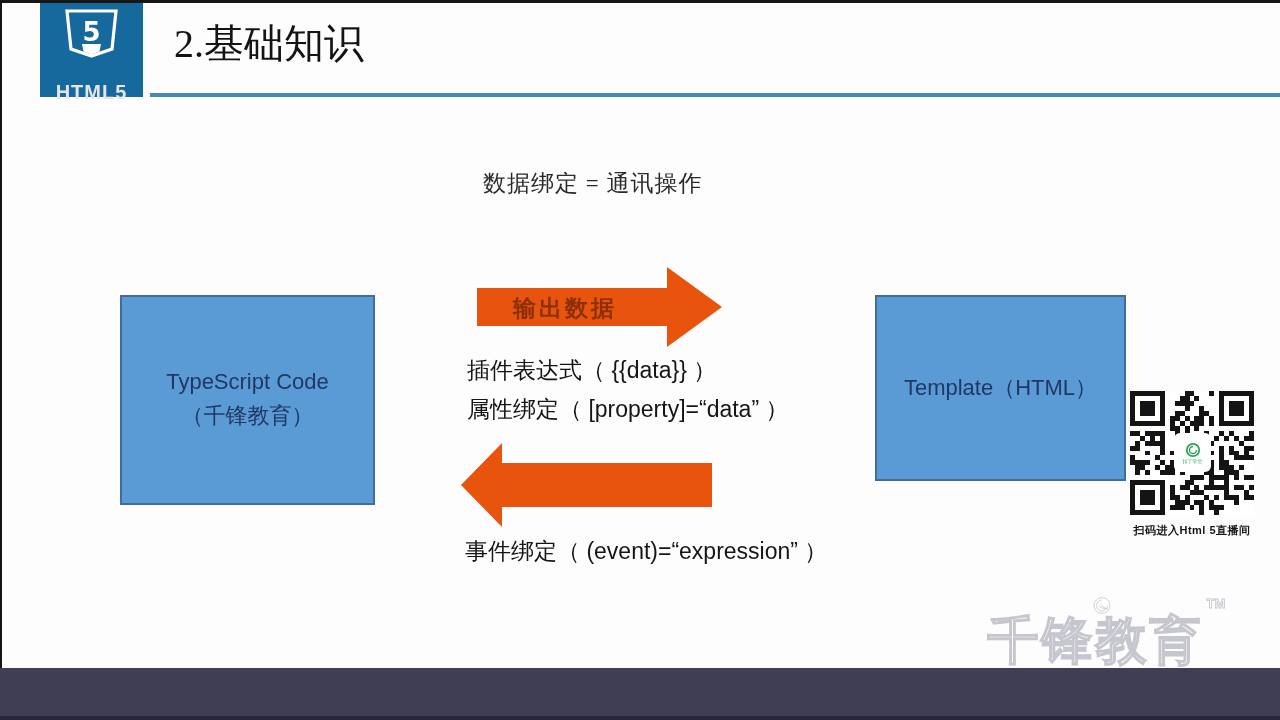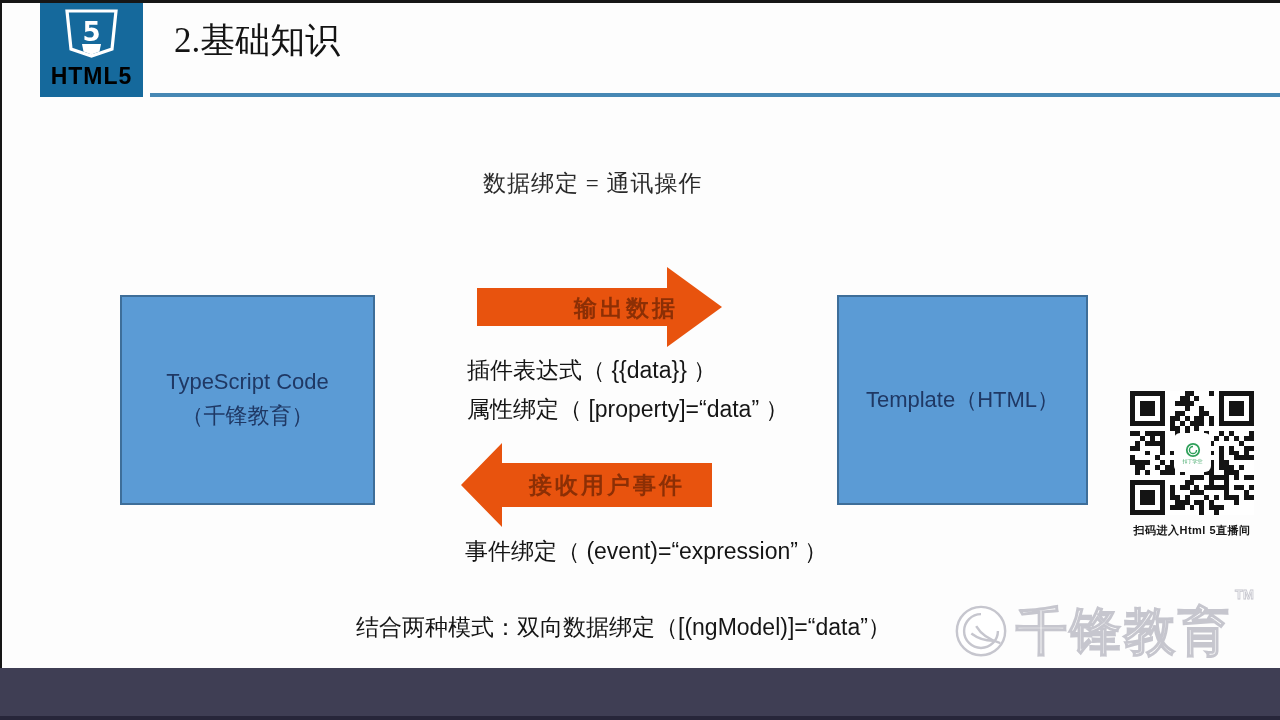--- a/index.html
+++ b/index.html
@@ -13,55 +13,55 @@
   
   .top-edge  { left:0; top:0; width:1280px; height:3px; background:#161616; }
   .left-edge { left:0; top:0; width:2px; height:668px; background:#161616; }
   .bottom-bar{ left:0; top:668px; width:1280px; height:52px; background:#3f3e54; }
   .bottom-bar-dark { left:0; top:716px; width:1280px; height:4px; background:#27263a; }
 
   
   .logo { left:40px; top:3px; width:103px; height:94px; background:#15699c; }
   .logo .shield { position:absolute; left:24px; top:5px; }
   .logo .label {
-    position:absolute; left:0; right:0; top:60px; text-align:center;
-    color:#000000; font-size:23px; font-weight:bold; letter-spacing:1px;
+    position:absolute; left:0; right:0; top:78px; text-align:center;
+    color:#e5e5e5; font-size:20px; font-weight:bold; letter-spacing:1px;
   }
 
   
   .page-title {
     left:174px; top:22px; font-family:"Liberation Serif","DejaVu Serif",serif;
-    font-size:35px; color:#141414; line-height:1.1;
+    font-size:40px; color:#141414; line-height:1.1;
   }
   .title-underline { left:150px; top:93px; width:1130px; height:4px; background:#4788b4; }
   .subtitle {
     left:95px; top:113px; font-family:"Liberation Serif","DejaVu Serif",serif;
     font-size:23px; color:#161616;
   }
   .equation {
     left:483px; top:168px; font-family:"Liberation Serif","DejaVu Serif",serif;
     font-size:23px; color:#2a2a2a; letter-spacing:1px;
   }
 
   
   .dbox {
     background:#5b9bd5; border:2px solid #3e6e99; color:#1f3864;
     display:flex; flex-direction:column; align-items:center; justify-content:center;
     text-align:center; font-size:22px;
   }
   .left-box  { left:120px; top:295px; width:255px; height:210px; }
-  .right-box { left:837px; top:295px; width:251px; height:210px; }
+  .right-box { left:875px; top:295px; width:251px; height:186px; }
   .dbox .l2 { margin-top:6px; }
 
   
   .arrow-label {
     font-family:"Liberation Serif","DejaVu Serif",serif; font-size:23px;
     color:#8c2f05; font-weight:bold; letter-spacing:3px; text-align:center;
   }
-  .arrow-out-label { left:488px; top:293px; width:190px;text-align:right; }
+  .arrow-out-label { left:470px; top:293px; width:190px; }
   .arrow-in-label  { left:502px; top:470px; width:210px; }
 
   
   .bind-line { font-size:23px; color:#151515;text-align:right; }
   .line-interp { left:467px; top:355px; }
   .line-prop   { left:467px; top:394px; }
   .line-event  { left:465px; top:536px; }
   .line-twoway { left:356px; top:612px; }
 
   
@@ -73,21 +73,21 @@
     align-items:center; justify-content:center; gap:1px;
   }
   .qr-center .tiny { font-size:5px; color:#2fa05a; line-height:1; }
   .qr-caption {
     left:1122px; top:523px; width:140px; text-align:center;
     font-size:11px; font-weight:bold; color:#161616; letter-spacing:0.5px;
     white-space:nowrap;
   }
 
   
-  .watermark { left:952px; top:596px; width:300px; height:70px; display:flex; align-items:center; }
+  .watermark { left:952px; top:596px; width:300px; height:70px; display:flex; align-items:center;flex-direction:column; }
   .wm-text {
     font-size:51px; font-weight:bold; letter-spacing:3px; line-height:1;
     color:#ffffff; -webkit-text-stroke:1.3px #c6c6ce;
     font-family:"Liberation Sans",sans-serif; margin-left:6px; white-space:nowrap;
   }
   .wm-tm {
     font-size:13px; font-weight:bold; color:#ffffff;
     -webkit-text-stroke:0.8px #c6c6ce; vertical-align:top;
     position:relative; top:-18px; left:3px; letter-spacing:0;
   }
@@ -122,26 +122,24 @@
   </div>
 
   <svg class="abs" style="left:477px;top:267px" width="245" height="80">
     <polygon points="0,21 190,21 190,0 245,40 190,80 190,59 0,59" fill="#e8530e"></polygon>
   </svg>
   <div class="abs arrow-label arrow-out-label">输出数据</div>
 
   <svg class="abs" style="left:461px;top:443px" width="251" height="84">
     <polygon points="0,42 41,0 41,20 251,20 251,64 41,64 41,84" fill="#e8530e"></polygon>
   </svg>
-  <div class="abs arrow-label arrow-in-label">接收用户事件</div>
 
   <div class="abs bind-line line-interp">插件表达式（ {{data}} ）</div>
   <div class="abs bind-line line-event">事件绑定（ (event)=“expression” ）</div>
   <div class="abs bind-line line-prop">属性绑定（ [property]=“data” ）</div>
-  <div class="abs bind-line line-twoway">结合两种模式：双向数据绑定（[(ngModel)]=“data”）</div>
 
   <div class="abs qr-wrap">
     <svg width="124" height="124" viewBox="0 0 25 25" shape-rendering="crispEdges" fill="#141414">
       <g id="qr-modules">
           <rect x="11" y="0" width="1" height="1"></rect>
           <rect x="12" y="0" width="1" height="1"></rect>
           <rect x="16" y="0" width="1" height="1"></rect>
           <rect x="10" y="1" width="1" height="1"></rect>
           <rect x="11" y="1" width="1" height="1"></rect>
           <rect x="13" y="1" width="1" height="1"></rect>

